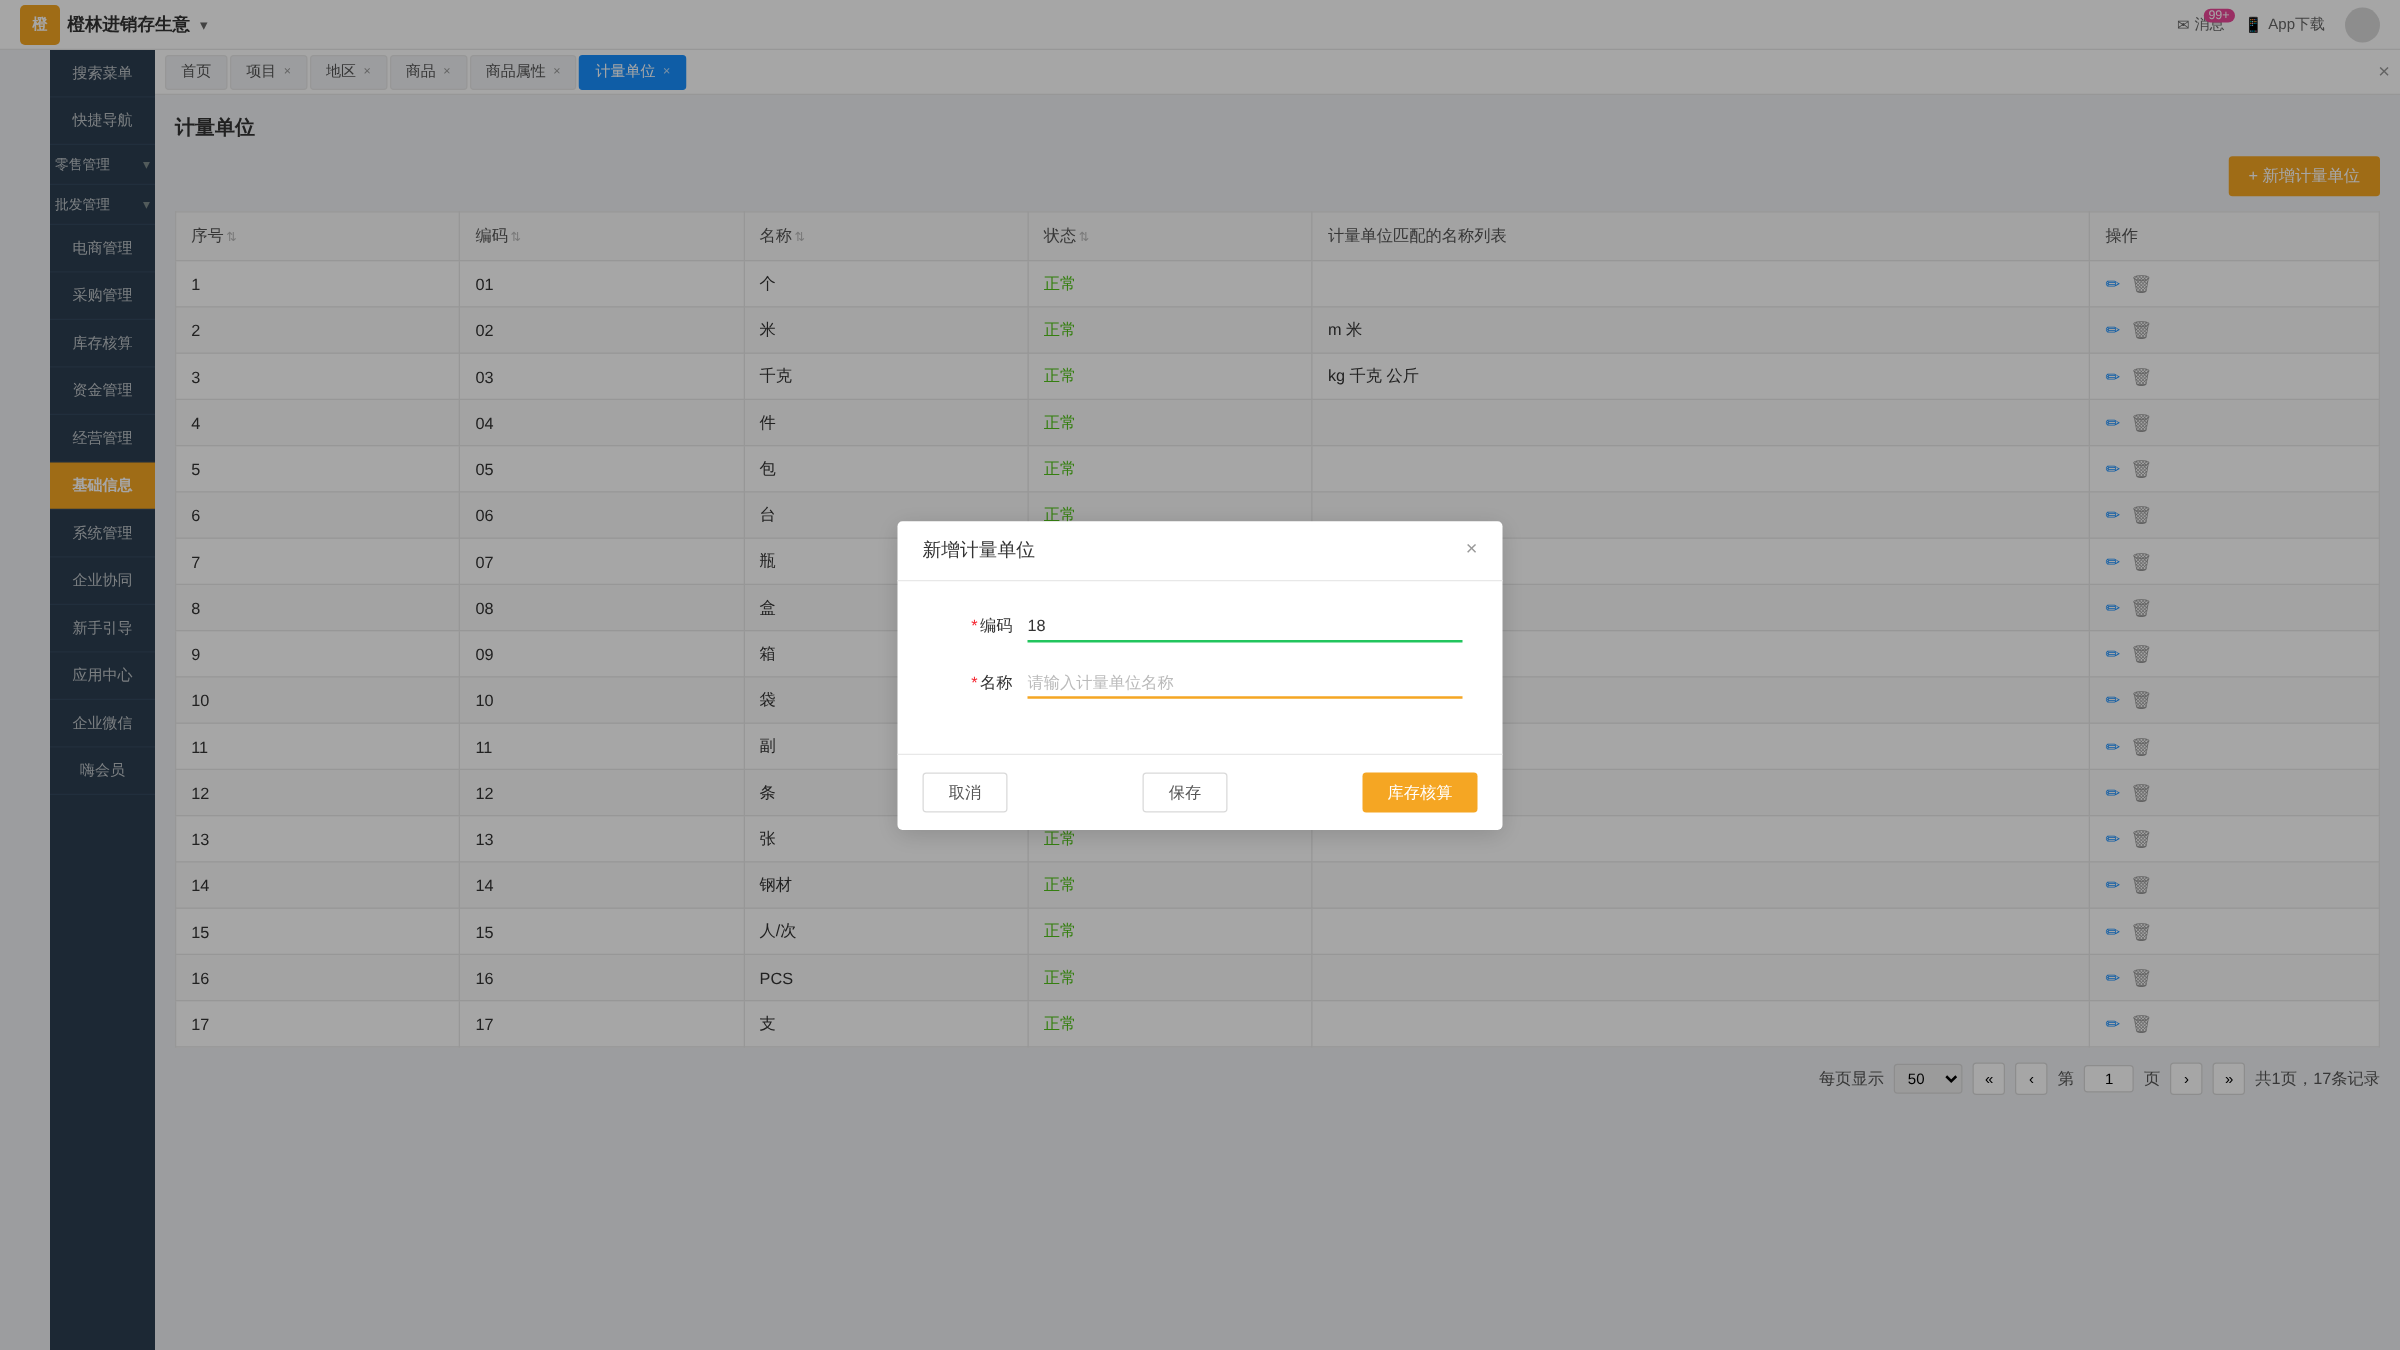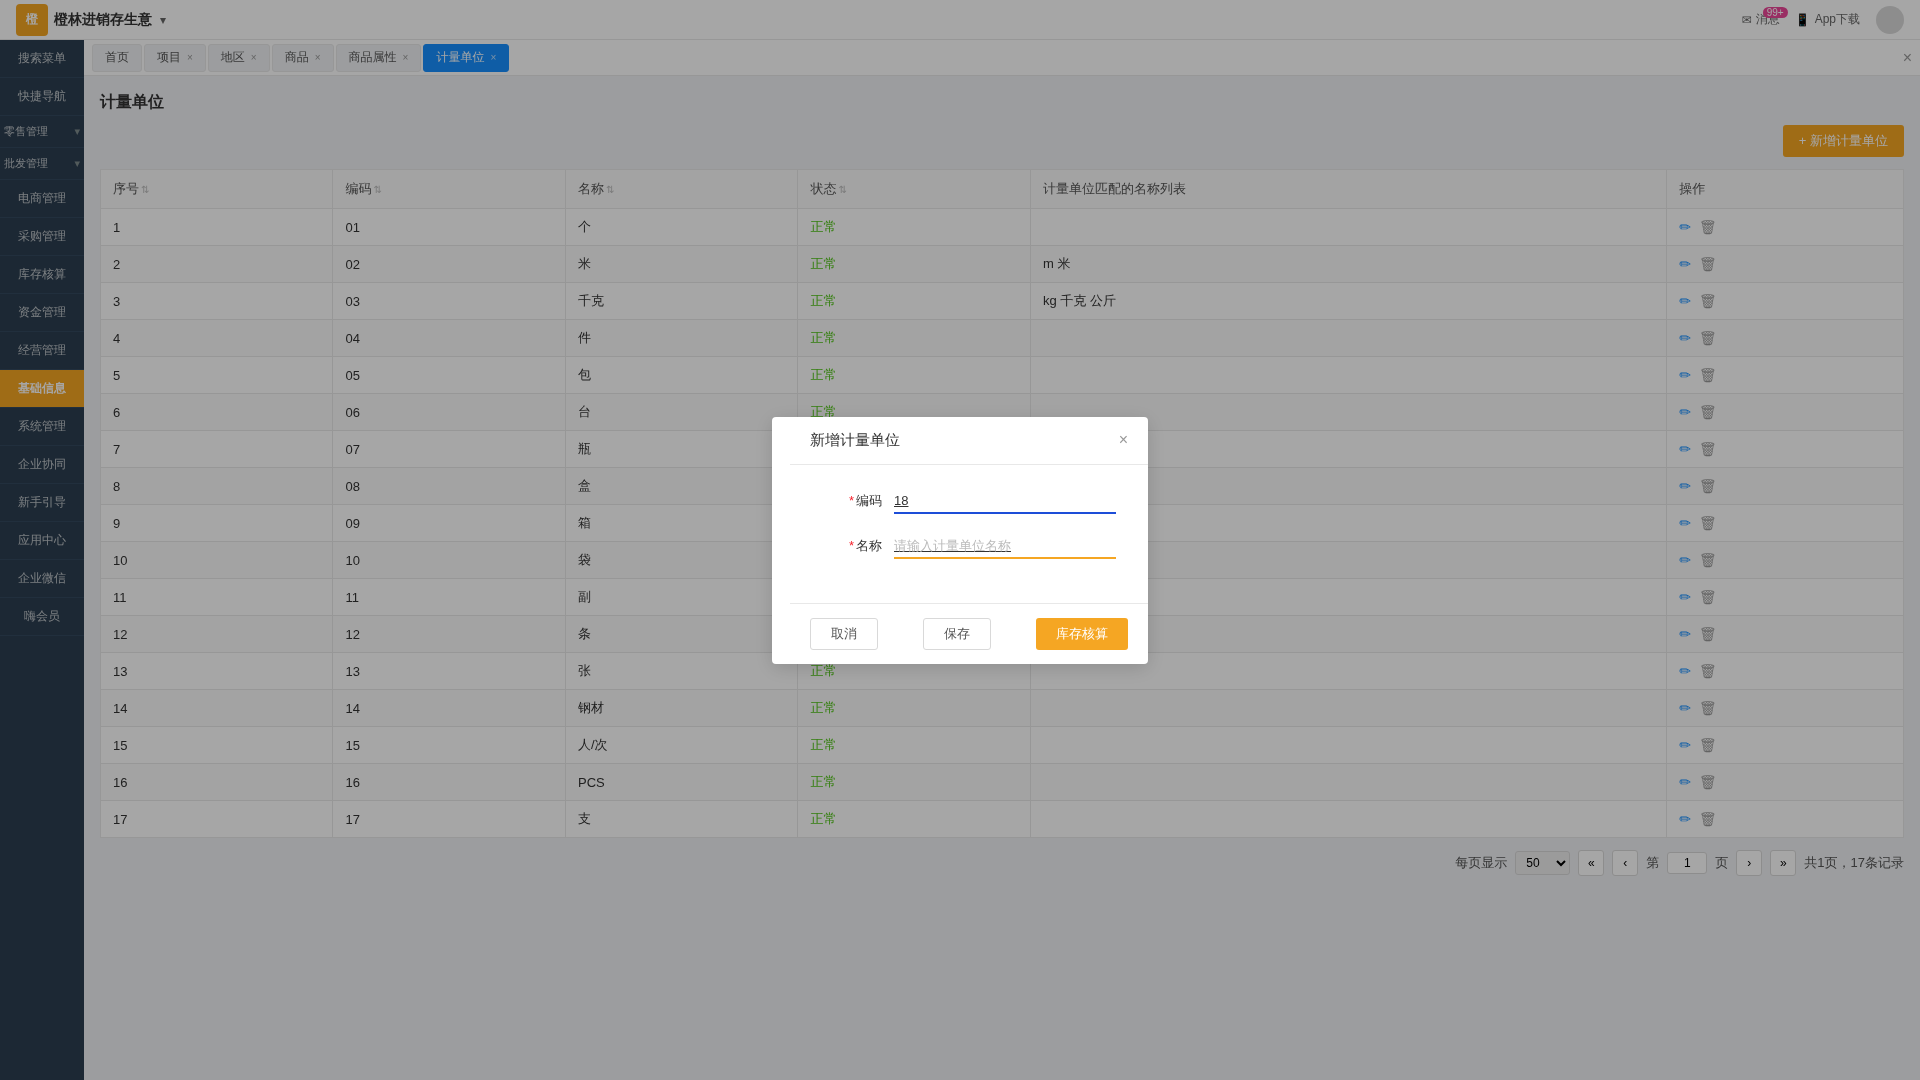--- a/index.html
+++ b/index.html
@@ -21,21 +21,21 @@
     .logo-icon { width: 32px; height: 32px; background: #f5a623; border-radius: 4px; display: flex; align-items: center; justify-content: center; color: white; font-weight: bold; font-size: 12px; }
     .logo-text { color: #333; font-size: 14px; font-weight: bold; }
     .header-dropdown { display: flex; align-items: center; color: #666; font-size: 12px; cursor: pointer; }
     .header-right { display: flex; align-items: center; gap: 16px; }
     .header-msg { display: flex; align-items: center; gap: 4px; color: #666; font-size: 12px; cursor: pointer; position: relative; }
     .badge { background: #ec4899; color: white; border-radius: 10px; padding: 0 4px; font-size: 10px; position: absolute; top: -4px; right: -8px; }
     .header-app { display: flex; align-items: center; gap: 4px; color: #666; font-size: 12px; cursor: pointer; }
     .header-avatar { width: 28px; height: 28px; background: #d9d9d9; border-radius: 50%; cursor: pointer; }
 
     
-    .main-layout { display: flex; flex: 1; overflow: hidden; }
+    .main-layout { display: flex; flex: 1; overflow: hidden; padding-left: 40px; }
 
     
     .sidebar {
       width: 84px;
       background: #2c3e50;
       display: flex;
       flex-direction: column;
       flex-shrink: 0;
     }
     .sidebar-item {
@@ -148,46 +148,44 @@
       top: 0; left: 0; right: 0; bottom: 0;
       background: rgba(0,0,0,0.35);
       display: flex;
       align-items: center;
       justify-content: center;
       z-index: 1000;
     }
     .modal {
       background: #fff;
       border-radius: 4px;
-      width: 376px;
+      width: 484px;
       box-shadow: 0 4px 20px rgba(0,0,0,0.15);
-      padding-left: 18px;
     }
     .modal-header {
       padding: 14px 20px;
       border-bottom: 1px solid #e8e8e8;
       display: flex;
       align-items: center;
       justify-content: space-between;
     }
     .modal-title { font-size: 15px; font-weight: 500; color: #333; }
     .modal-close { cursor: pointer; color: #999; font-size: 16px; }
     .modal-body { padding: 24px 32px; }
     .form-row { display: flex; align-items: center; margin-bottom: 20px; }
     .form-label { width: 60px; text-align: right; color: #333; font-size: 13px; margin-right: 12px; flex-shrink: 0; }
     .form-label::before { content: '*'; color: #f5222d; margin-right: 2px; }
     .form-input {
       flex: 1;
       border: none;
-      border-bottom: 2px solid #1d4ed8;
+      border-bottom: 2px solid #22c55e;
       padding: 4px 0;
       font-size: 13px;
       outline: none;
       color: #333;
-      text-decoration: underline;
     }
     .form-input.active-border { border-bottom-color: #f5a623; }
     .form-input::placeholder { color: #bbb; }
     .modal-footer {
       padding: 14px 20px;
       display: flex;
       justify-content: space-between;
       gap: 12px;
       border-top: 1px solid #e8e8e8;
     }

